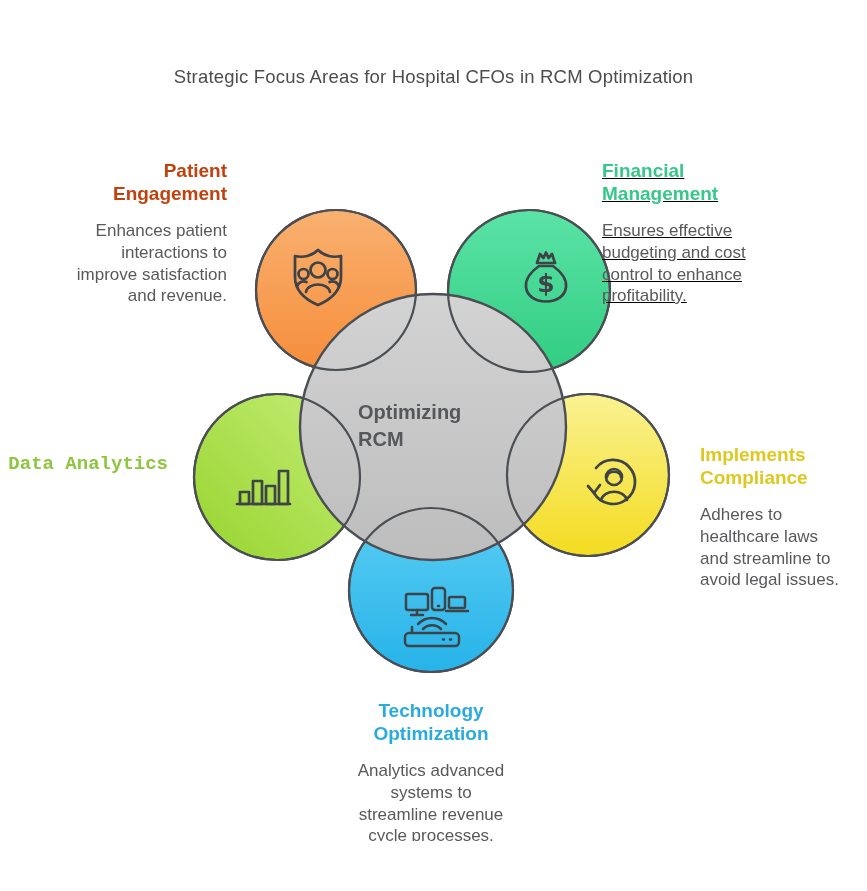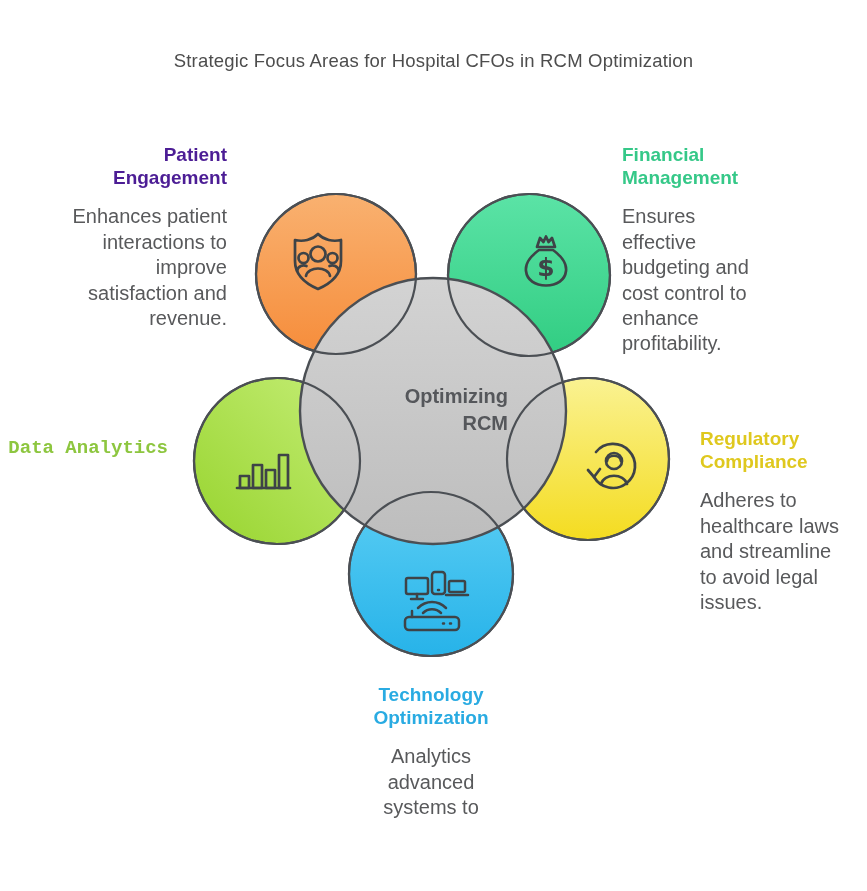--- a/index.html
+++ b/index.html
@@ -1,36 +1,36 @@
 <!DOCTYPE html>
 <html><head>
 <meta charset="utf-8">
 <style>
   html,body{margin:0;padding:0;background:#ffffff;}
   .canvas{
     position:relative;width:867px;height:825px;background:#ffffff;
-    font-family:"Liberation Sans",sans-serif;overflow:hidden;
+    font-family:"Liberation Sans",sans-serif;overflow:hidden;margin-top:16px;
   }
   .title{
     position:absolute;top:50px;left:0;width:100%;text-align:center;
     font-size:18.5px;color:#4d4d4d;letter-spacing:.2px;
   }
   .diagram-svg{position:absolute;left:0;top:0;}
   .node-block{position:absolute;}
   .node-heading{font-size:19px;font-weight:bold;line-height:1.22;}
-  .node-desc{font-size:20px;line-height:1.27;color:#58595b;margin-top:15px;}
+  .node-desc{font-size:17px;line-height:1.27;color:#58595b;margin-top:15px;}
   .align-right{text-align:right;}
   .align-left{text-align:left;}
   .align-center{text-align:center;}
   .center-label{
-    position:absolute;left:358px;top:383px;width:150px;text-align:right;
+    position:absolute;left:358px;top:383px;width:150px;text-align:left;
     font-size:20px;font-weight:bold;color:#55575b;line-height:1.35;
   }
   .pe-block{left:67px;top:143px;width:160px;}
-  .fm-block{left:622px;top:143px;width:152px;}
+  .fm-block{left:602px;top:143px;width:152px;text-decoration:underline;}
   .da-block{left:8px;top:437px;width:160px;}
   .da-block .node-desc{margin-top:9px;}
   .rc-block{left:700px;top:427px;width:150px;}
   .ti-block{left:350px;top:683px;width:162px;}
 </style>
 </head>
 <body>
 
 <div class="canvas">
 
@@ -126,35 +126,35 @@
         <path d="M412 617 L412 611"></path>
         <rect x="405" y="617" width="54" height="13" rx="4"></rect>
         <path d="M443 623.5 L444 623.5 M450 623.5 L451 623.5"></path>
       </g>
     </g>
   </svg>
 
   <div class="center-label">Optimizing RCM</div>
 
   <div class="node-block pe-block align-right">
-    <div class="node-heading" style="color: #4c1d95;">Patient Engagement</div>
+    <div class="node-heading" style="color: #c2410c;">Patient Engagement</div>
     <div class="node-desc">Enhances patient interactions to improve satisfaction and revenue.</div>
   </div>
 
   <div class="node-block fm-block align-left">
     <div class="node-heading" style="color: rgb(53, 200, 136);">Financial Management</div>
     <div class="node-desc">Ensures effective budgeting and cost control to enhance profitability.</div>
   </div>
 
   <div class="node-block da-block align-right">
     <div class="node-heading" style="color: rgb(141, 198, 63); font-family: Liberation Mono, monospace;">Data Analytics</div>
   </div>
 
   <div class="node-block rc-block align-left">
-    <div class="node-heading" style="color: rgb(223, 200, 30);">Regulatory Compliance</div>
+    <div class="node-heading" style="color: rgb(223, 200, 30);">Implements Compliance</div>
     <div class="node-desc">Adheres to healthcare laws and streamline to avoid legal issues.</div>
   </div>
 
   <div class="node-block ti-block align-center">
     <div class="node-heading" style="color: rgb(41, 171, 226);">Technology Optimization</div>
     <div class="node-desc">Analytics advanced systems to streamline revenue cycle processes.</div>
   </div>
 
 </div>
 

